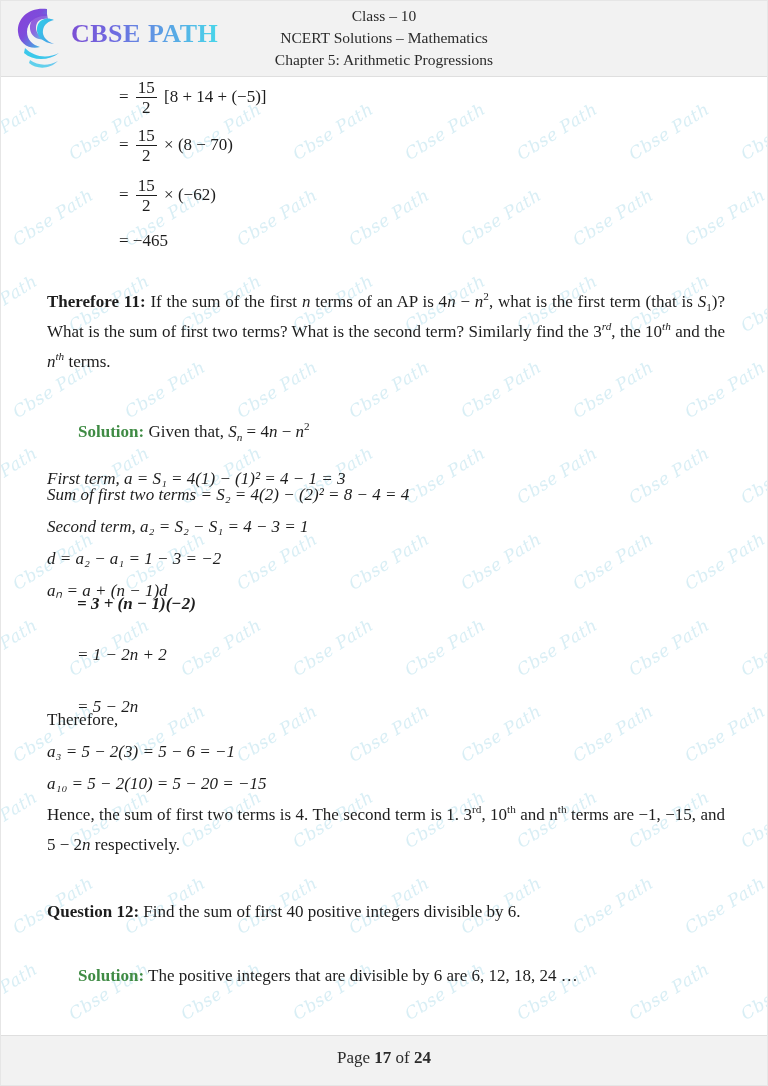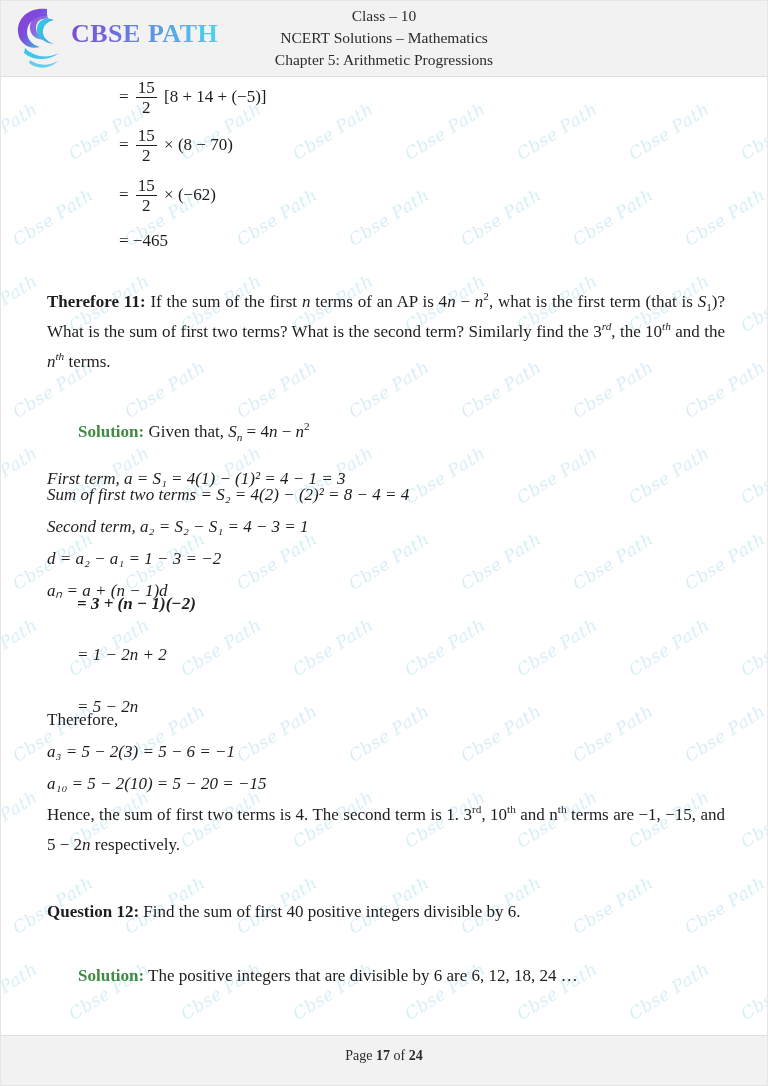--- a/index.html
+++ b/index.html
@@ -97,21 +97,21 @@
     background: #f2f2f2;
     border-top: 1px solid #dfdfdf;
     z-index: 3;
   }
   #page-number {
     position: absolute;
     left: 0; right: 0;
     top: 12px;
     text-align: center;
     font-family: "Liberation Serif", serif;
-    font-size: 14px;
+    font-size: 17px;
     color: #2b2b2b;
   }
   #page-number b { font-weight: bold; }
 
   
   #content {
     position: absolute;
     left: 0; right: 0;
     top: 76px;
     bottom: 50px;

